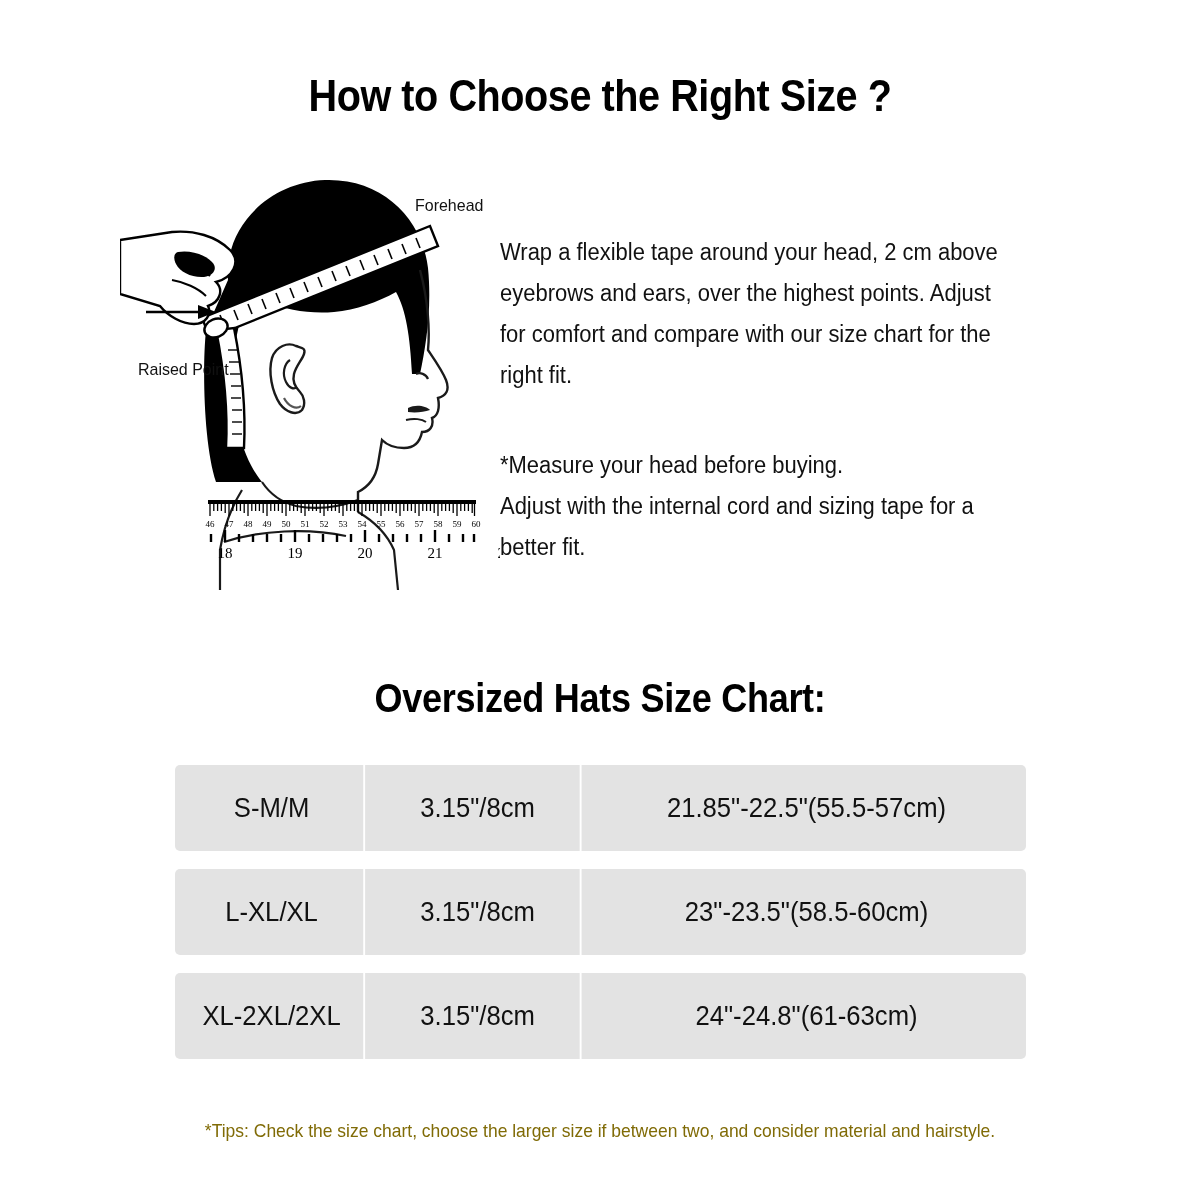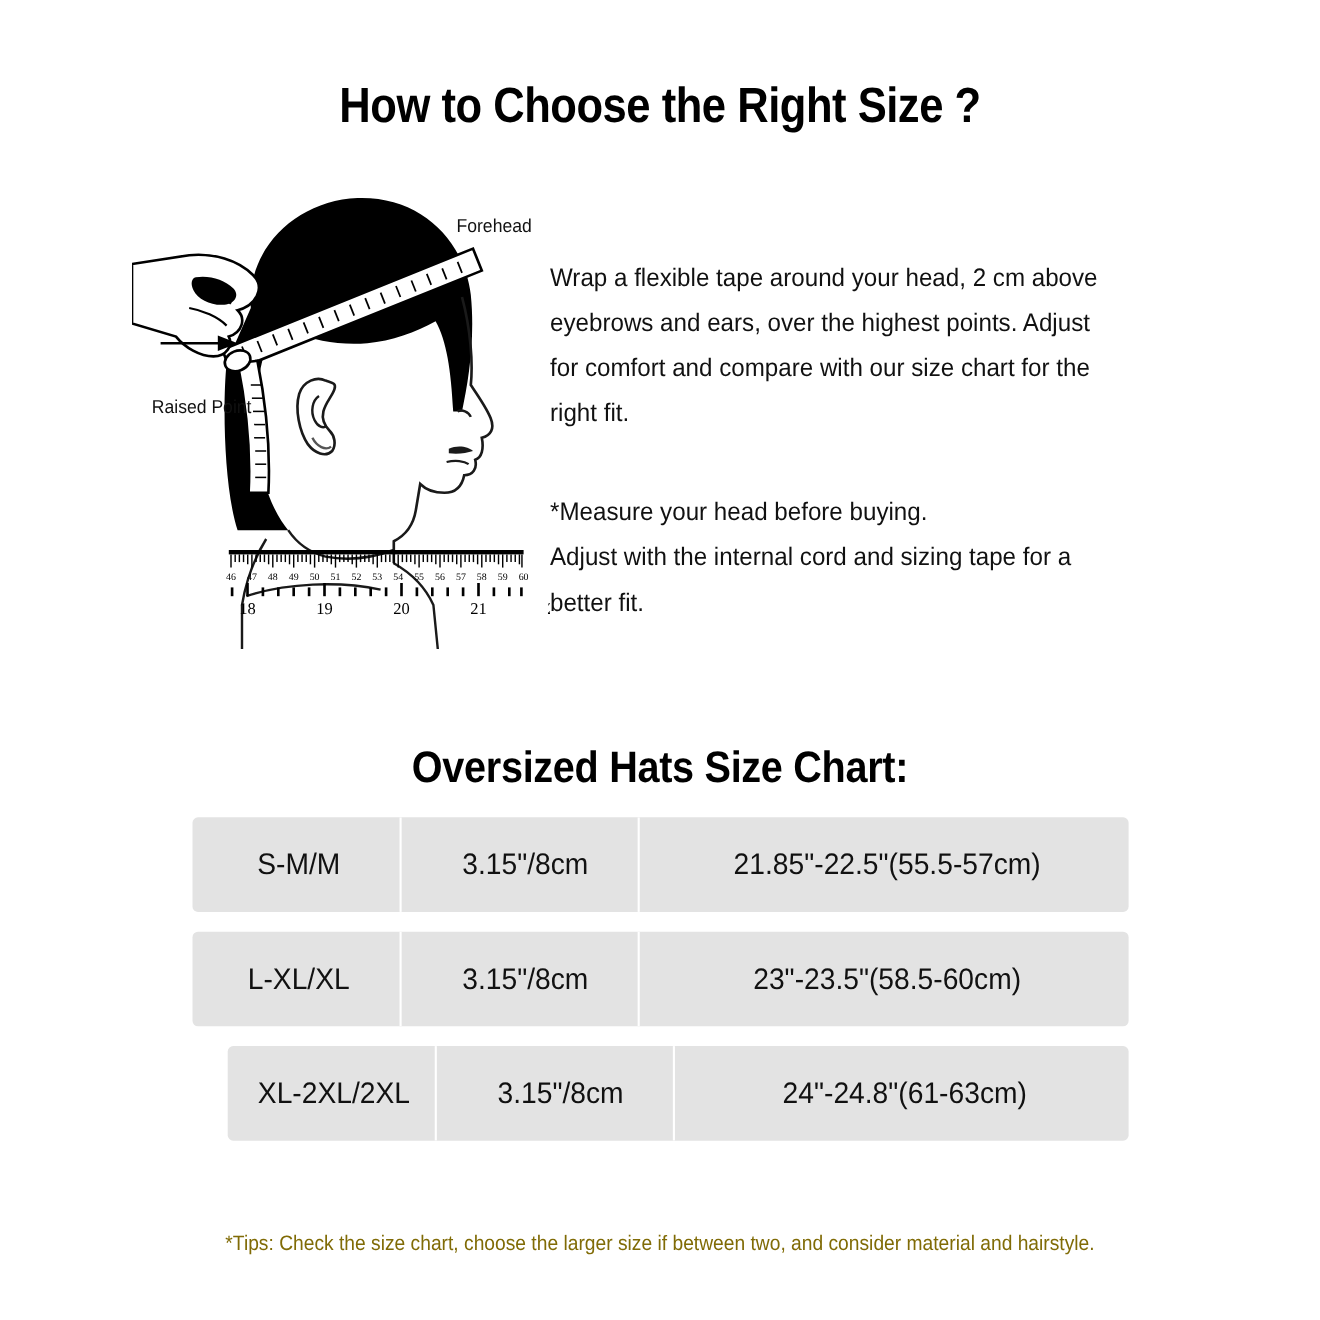--- a/index.html
+++ b/index.html
@@ -80,32 +80,32 @@
     letter-spacing: -0.3px;
     transform: scaleX(0.9);
     transform-origin: center top;
     white-space: nowrap;
   }
 
   
   #size-table {
     position: absolute;
     left: 175px;
-    top: 743px;
+    top: 765px;
     width: 851px;
   }
   .size-row {
     display: flex;
     height: 86px;
     margin-bottom: 18px;
     background: #e3e3e3;
     border-radius: 5px;
     overflow: hidden;
   }
-  .size-row:last-child { margin-bottom: 0; margin-left: 32px; }
+  .size-row:last-child { margin-bottom: 0; }
   .size-cell {
     display: flex;
     align-items: center;
     justify-content: center;
     font-size: 27px;
     color: #111;
     text-align: center;
     transform: scaleX(0.95);
   }
   .cell-size  { width: 193px; border-right: 2px solid #ffffff; }

